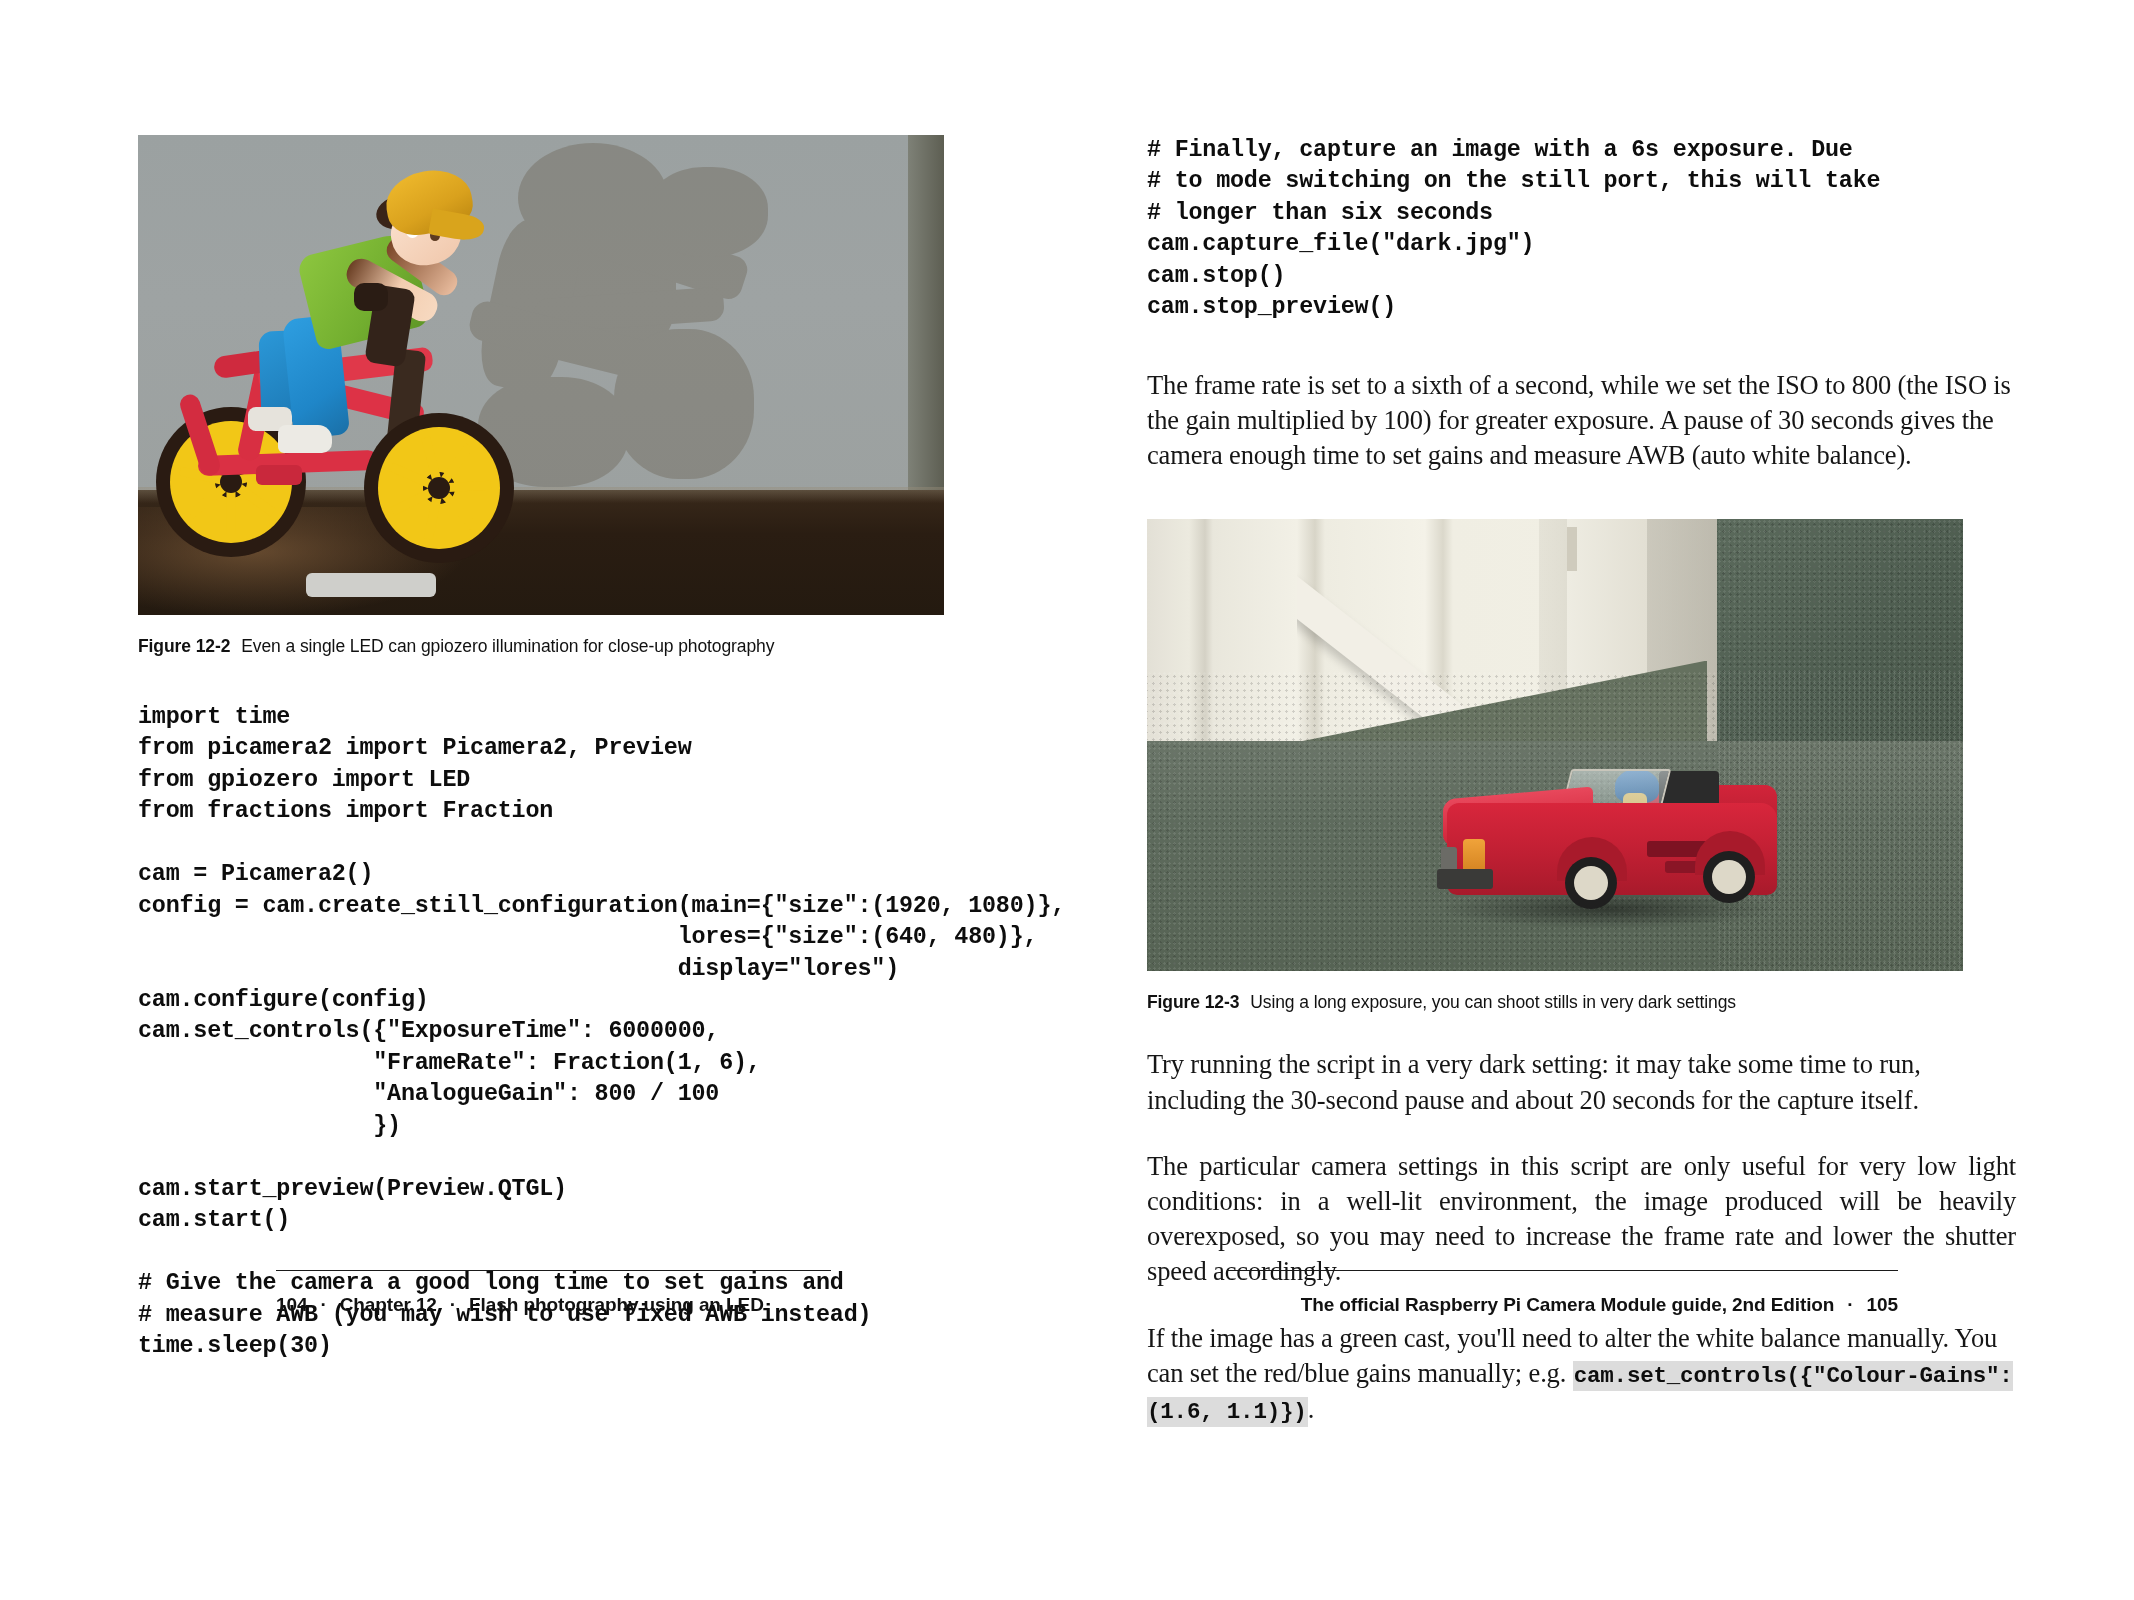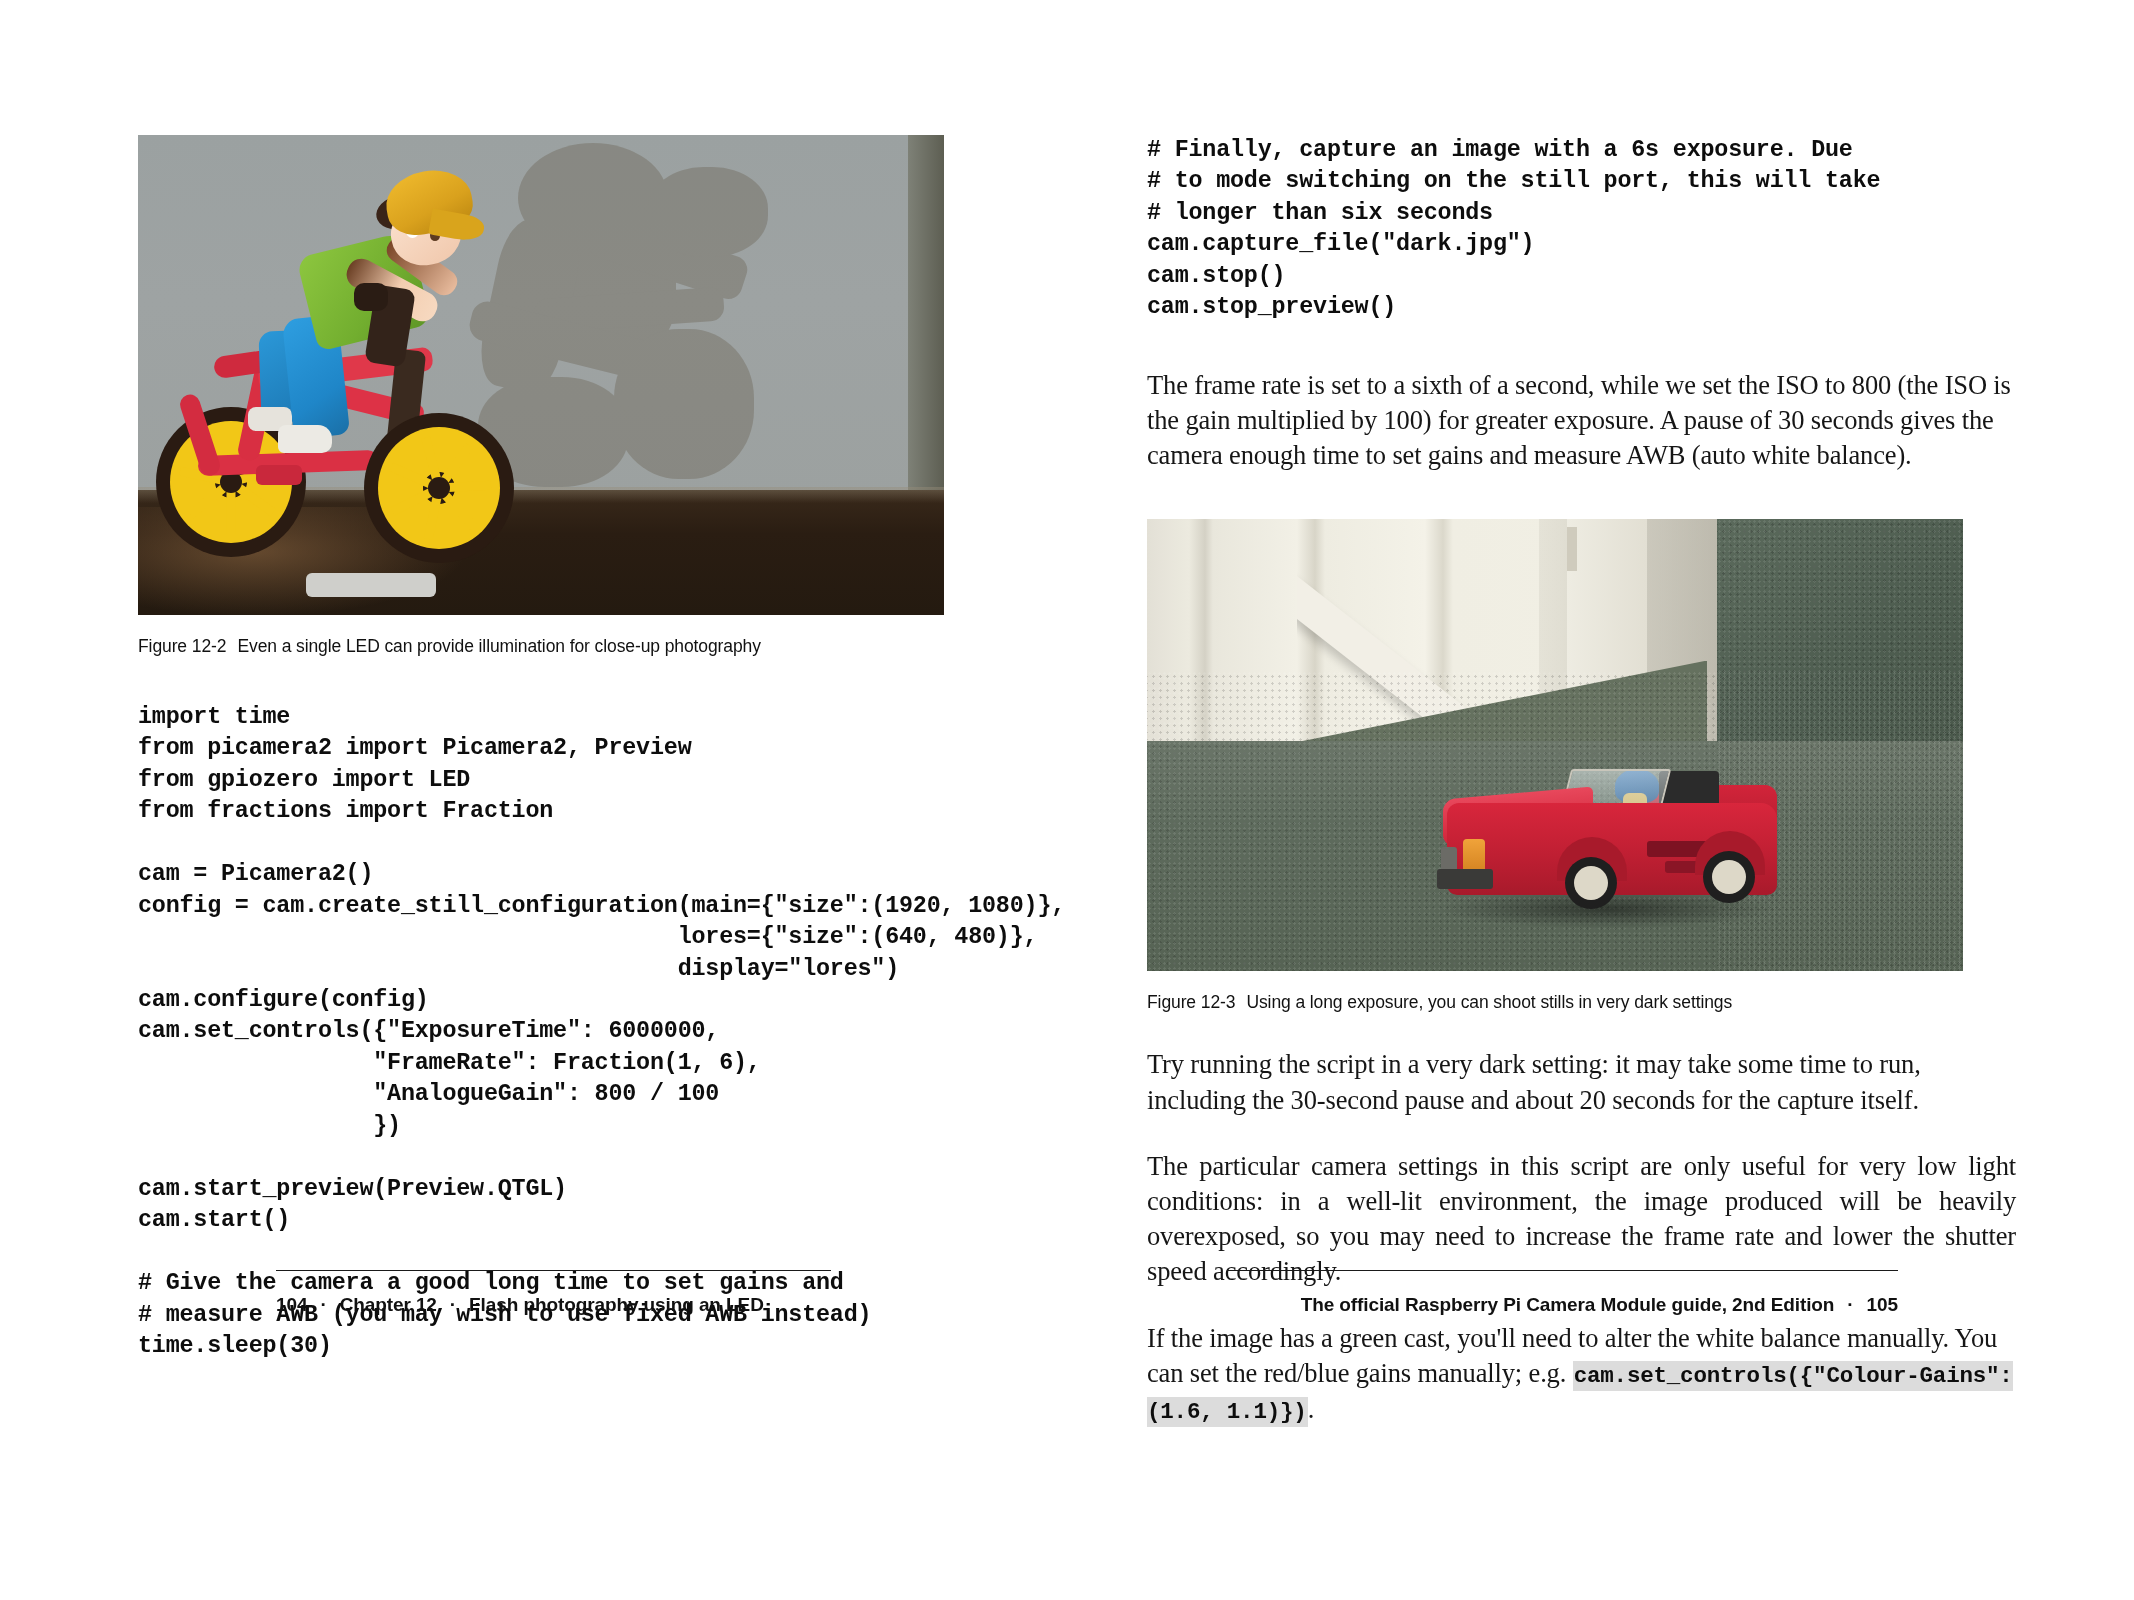--- a/index.html
+++ b/index.html
@@ -51,21 +51,21 @@
 
   .fig-caption {
     margin-top: 20px;
     font-family: "Liberation Sans", sans-serif;
     font-size: 17.5px;
     letter-spacing: -0.1px;
     color: #111111;
     line-height: 1.3;
   }
   .fig-caption .fig-label {
-    font-weight: normal;
+    font-weight: bold;
     margin-right: 11px;
     margin-top: 46px;
   }
 
   
   p.prose {
     font-family: "Liberation Serif", serif;
     font-size: 26.5px;
     line-height: 1.33;
     margin: 0 0 31px 0;
@@ -512,21 +512,21 @@
             <div class="spoke" style="transform:translate(-50%,0) rotate(114deg);"></div>
             <div class="spoke" style="transform:translate(-50%,0) rotate(165deg);"></div>
             <div class="spoke" style="transform:translate(-50%,0) rotate(216deg);"></div>
             <div class="spoke" style="transform:translate(-50%,0) rotate(267deg);"></div>
             <div class="spoke" style="transform:translate(-50%,0) rotate(318deg);"></div>
             <div class="hub"></div>
           </div>
         </div>
 
         <div class="fig-caption">
-          <span class="fig-label">Figure 12-2</span><span>Even a single LED can provide illumination for close-up photography</span>
+          <span class="fig-label">Figure 12-2</span><span>Even a single LED can gpiozero illumination for close-up photography</span>
         </div>
       </div>
 
       <div style="height:44px"></div>
 
 
       <pre class="code">import time
 from picamera2 import Picamera2, Preview
 from gpiozero import LED
 from fractions import Fraction

